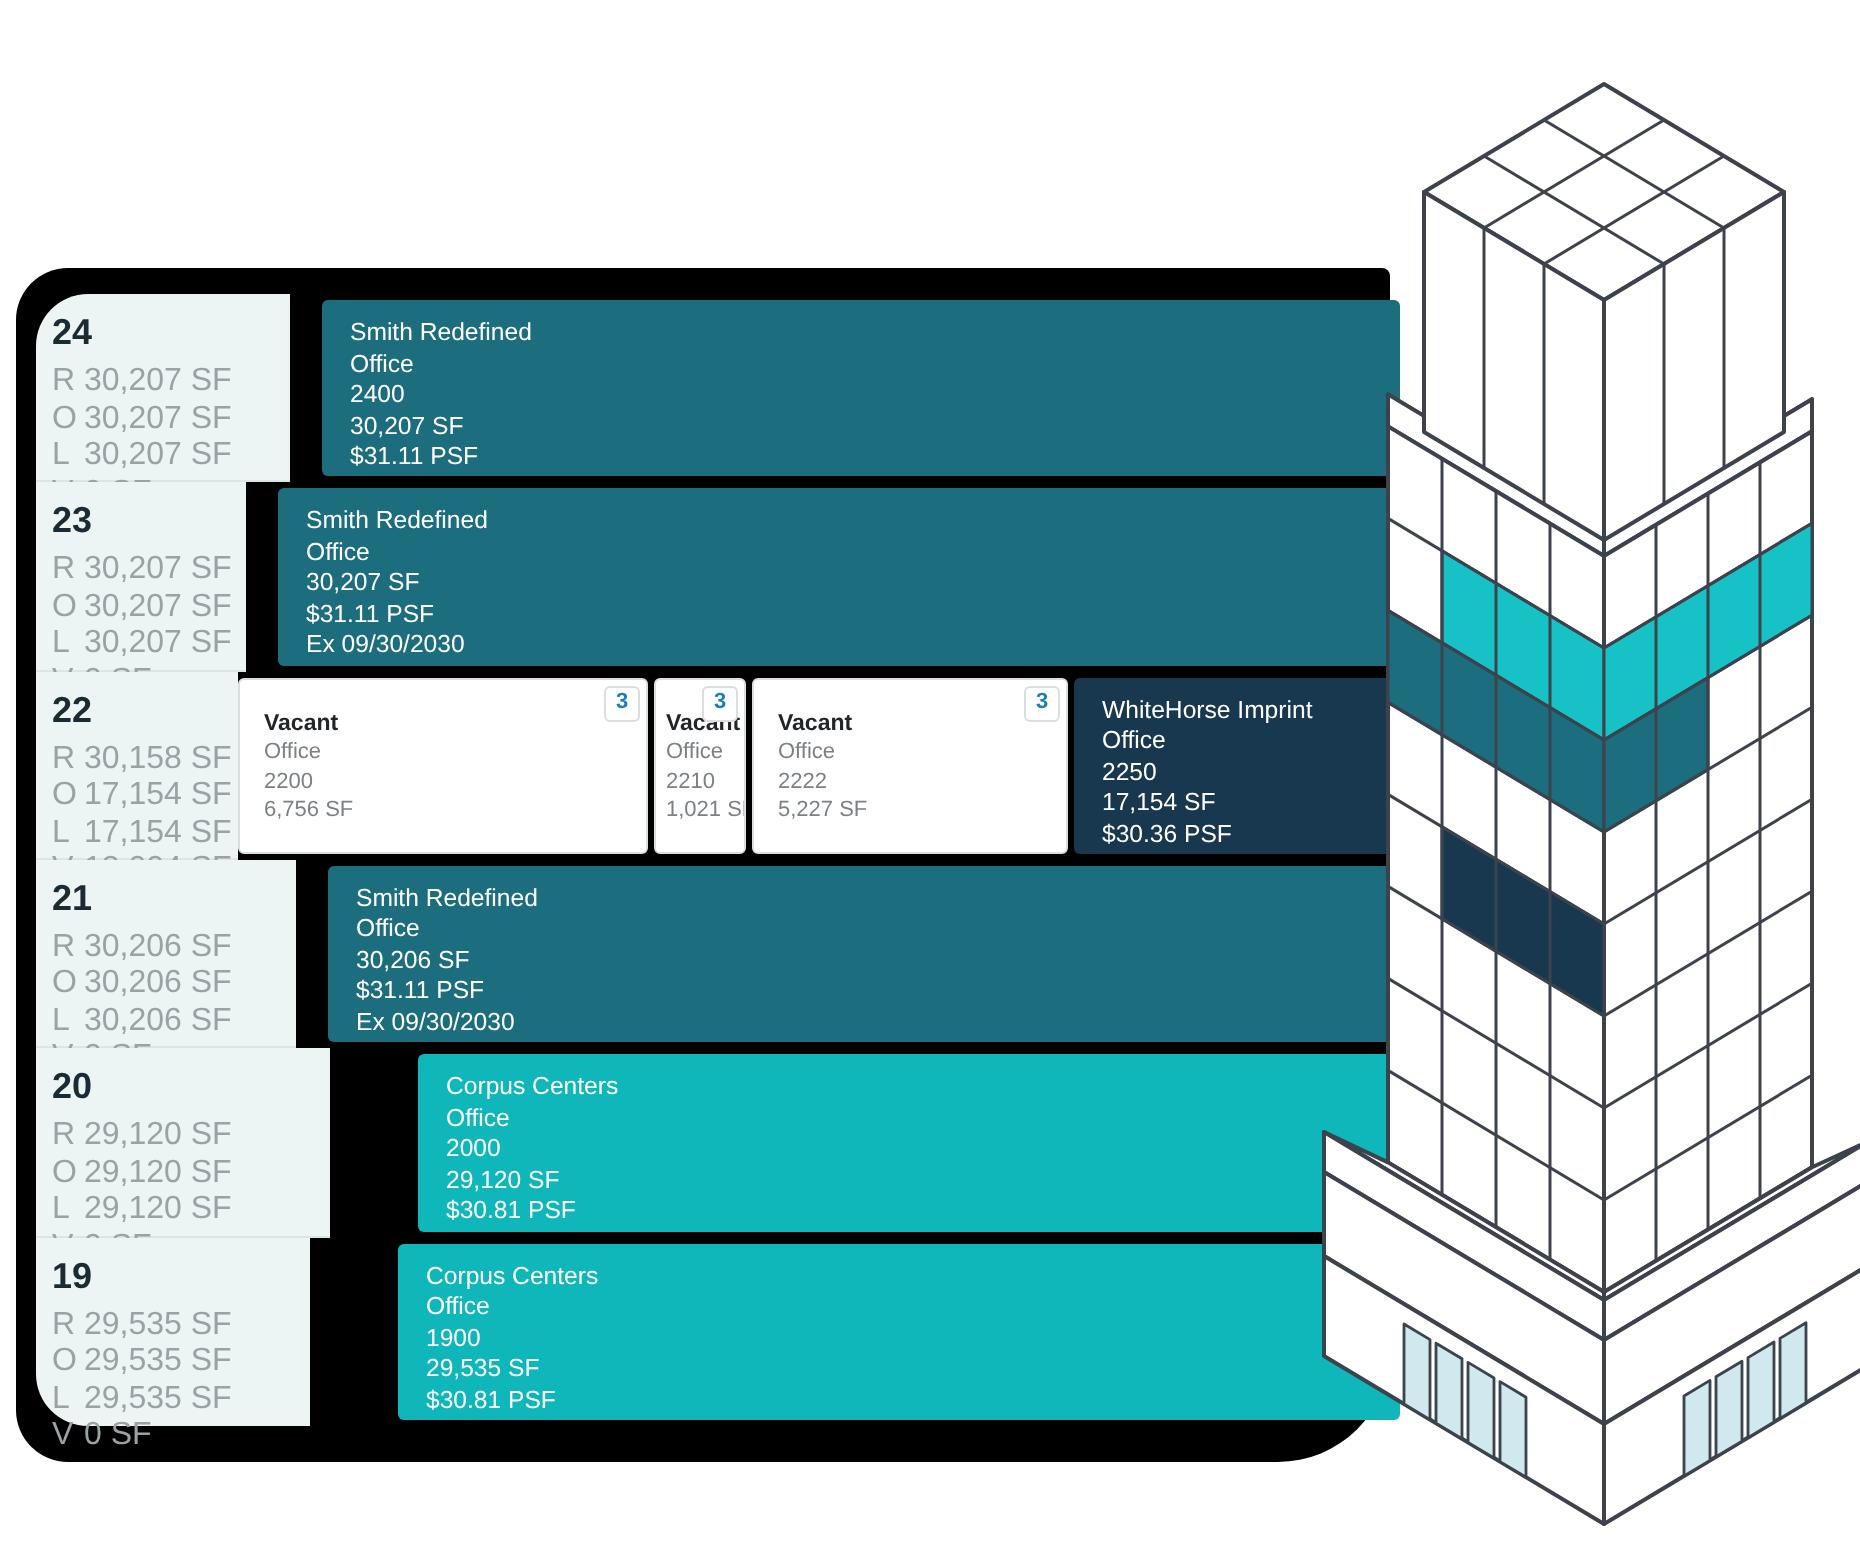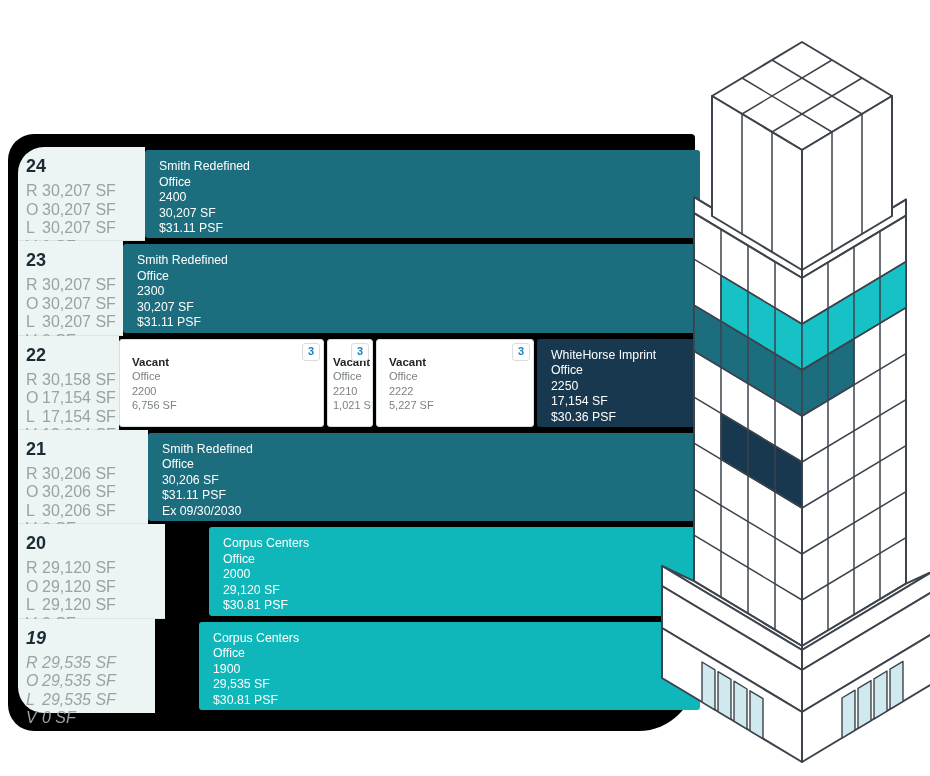--- a/index.html
+++ b/index.html
@@ -5,28 +5,28 @@
   html,body{margin:0;padding:0;background:#fff;}
   .stage{position:relative;width:930px;height:776px;background:#fff;overflow:hidden;
          font-family:"Liberation Sans",sans-serif;}
   .shadow{position:absolute;left:8px;top:134px;width:687px;height:597px;background:var(--shadow);
           border-radius:26px 4px 56px 26px;}
   .plan{position:absolute;left:18px;top:147px;width:682px;height:566px;display:flex;flex-direction:column;}
   .frow{display:flex;flex:1;min-height:0;}
   .flabel{background:var(--panel_bg);border-bottom:1px solid var(--separator);
           padding:7px 0 0 8px;box-sizing:border-box;flex:0 0 auto;}
   .frow:first-child .flabel{border-top-left-radius:26px;}
-  .frow:last-child  .flabel{border-bottom-left-radius:26px;border-bottom:none;font-style:italic;}
+  .frow:last-child  .flabel{border-bottom-left-radius:26px;border-bottom:none;}
   .fnum{font-size:18px;font-weight:bold;color:var(--floor_number);margin:2px 0 5px 0;}
   .stat{font-size:16px;color:var(--stat_text);line-height:18.5px;white-space:nowrap;}
   .stat .k{display:inline-block;width:16px;}
   .blocks{flex:1;display:flex;padding:3px 0;gap:3px;min-width:0;}
   .block{flex:1;border-radius:3px;color:var(--block_text);padding:9px 14px;box-sizing:border-box;
          font-size:12.3px;line-height:15.5px;overflow:hidden;white-space:nowrap;}
-  .b-dark{background:var(--teal_dark);}
+  .b-dark{background:var(--teal_dark);margin-left:16px;}
   .b-bright{background:var(--teal_bright);margin-left:44px;}
   .b-navy{background:var(--navy);}
   .card{position:relative;background:#fff;border:1px solid var(--card_border);border-radius:3px;
         box-sizing:border-box;padding:15px 2px 0 12px;font-size:11px;line-height:14.5px;
         color:var(--card_text);overflow:hidden;white-space:nowrap;flex:0 0 auto;}
   .card .t{font-weight:bold;color:var(--card_title);font-size:11.5px;}
   .card.narrow{padding-left:5px;}
   .badge{position:absolute;top:3px;right:3px;width:16px;height:16px;background:#fff;
          border:1px solid var(--card_border);border-radius:3px;color:var(--badge_blue);
          font-size:11px;font-weight:bold;display:flex;align-items:center;justify-content:center;}
@@ -65,21 +65,20 @@
         <div class="fnum">23</div>
         <div class="stat"><span class="k">R</span><span>30,207 SF</span></div>
         <div class="stat"><span class="k">O</span><span>30,207 SF</span></div>
         <div class="stat"><span class="k">L</span><span>30,207 SF</span></div>
         <div class="stat"><span class="k">V</span><span>0 SF</span></div>
       </div>
       <div class="blocks">
         <div class="block b-dark">
           <div>Smith Redefined</div>
             <div>Office</div>
-          <div>2300</div>
             <div>30,207 SF</div>
           <div>$31.11 PSF</div>
             <div>Ex 09/30/2030</div>
         </div>
       </div>
     </div>
 
     <div class="frow">
       <div class="flabel" style="width:101px">
         <div class="fnum">22</div>

